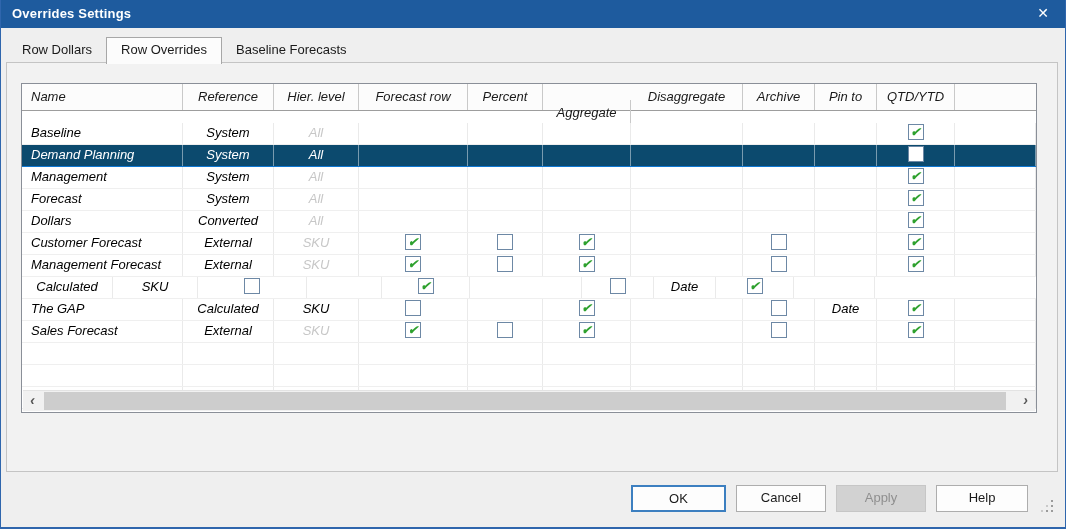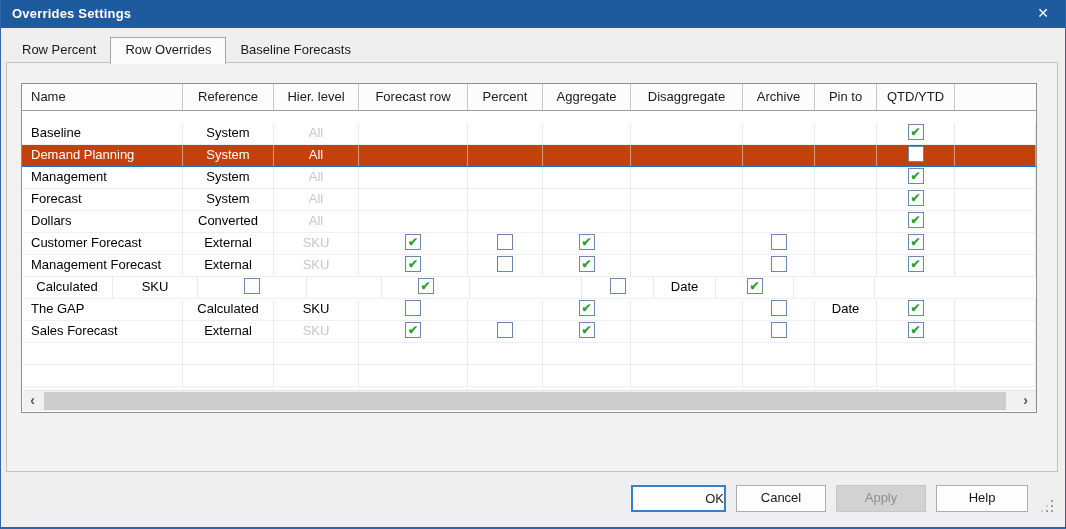--- a/index.html
+++ b/index.html
@@ -37,32 +37,32 @@
     height:26px;line-height:24px;margin-top:-1px;
   }
   
   .panel{
     position:absolute;left:5px;top:62px;width:1052px;height:410px;
     box-sizing:border-box;border:1px solid #c4c4c4;background:#f2f2f2;z-index:1;
   }
   
   .grid{
     position:absolute;left:14px;top:20px;width:1016px;height:330px;
-    box-sizing:border-box;border:1px solid #8a8f98;background:#fff;overflow:hidden;
+    box-sizing:border-box;border:1px solid #8a8f98;background:#fff;overflow:hidden;font-style:italic;
   }
   .ghead{display:flex;height:26px;background:#fcfcfc;border-bottom:1px solid #9d9d9d;}
   .hcell{
     box-sizing:border-box;height:26px;line-height:25px;font-size:13px;color:#1a1a1a;
     text-align:center;border-right:1px solid #c9c9c9;overflow:hidden;white-space:nowrap;
   }
   .hcell.left{text-align:left;padding-left:9px;}
   .hcell:last-child{border-right:none;}
   .gbody{position:relative;margin-top:12px;}
   .grow{display:flex;height:21px;border-bottom:1px solid #efefef;background:#fff;}
-  .grow.selected{background:#c2410c;border-bottom-color:#0e77d2;}
+  .grow.selected{background:#0c4a6e;border-bottom-color:#0e77d2;}
   .cell{
     box-sizing:border-box;height:21px;line-height:20px;font-size:13px;color:#000;
     text-align:center;border-right:1px solid #eaeaea;overflow:hidden;white-space:nowrap;
   }
   .cell.left{text-align:left;padding-left:9px;}
   .grow.selected .cell{color:#fff;border-right-color:rgba(255,255,255,.45);}
   .cell .dim{color:#c7c7c7;}
   .cb{
     display:inline-block;width:16px;height:16px;box-sizing:border-box;
     border:1px solid #6d88a5;background:#fff;vertical-align:middle;margin-top:-3px;
@@ -79,55 +79,55 @@
   }
   .sbtn.left{left:0;}
   .sbtn.right{right:0;}
   .sthumb{position:absolute;left:21px;top:1px;height:18px;width:962px;background:#cdcdcd;}
   
   .btn{
     position:absolute;top:485px;height:27px;box-sizing:border-box;
     font-size:13px;text-align:center;line-height:24px;
     background:#fdfdfd;border:1px solid #adadad;color:#1a1a1a;
   }
-  .btn.ok{left:630px;width:95px;border:2px solid #3c7fc0;line-height:23px;text-align:right;}
+  .btn.ok{left:630px;width:95px;border:2px solid #3c7fc0;line-height:23px;}
   .btn.cancel{left:735px;width:90px;}
   .btn.apply{left:835px;width:90px;background:#d2d2d2;border-color:#c6c6c6;color:#8f8f8f;}
   .btn.help{left:935px;width:92px;}
   
   .grip{
     position:absolute;right:12px;top:500px;width:2px;height:2px;background:#9b9b9b;
     box-shadow:0 5px 0 #9b9b9b,0 10px 0 #9b9b9b,-5px 10px 0 #9b9b9b,-5px 5px 0 #c9c9c9,-10px 10px 0 #c9c9c9;
   }
 </style>
 </head>
 <body>
 
 <div class="dialog">
 
   <div class="titlebar">
     <span class="title">Overrides Settings</span>
     <span class="close-btn">✕</span>
   </div>
 
   <div class="tabs">
-    <div class="tab">Row Percent</div>
+    <div class="tab">Row Dollars</div>
     <div class="tab active">Row Overrides</div>
     <div class="tab">Baseline Forecasts</div>
   </div>
 
   <div class="panel">
     <div class="grid">
       <div class="ghead">
           <div class="hcell left" style="width: 161px;">Name</div>
           <div class="hcell" style="width: 91px;">Reference</div>
           <div class="hcell" style="width: 85px;">Hier. level</div>
           <div class="hcell" style="width: 109px;">Forecast row</div>
           <div class="hcell" style="width: 75px;">Percent</div>
-          <div class="hcell" style="width: 88px;">Aggregate</div>
+          <div class="hcell" style="width: 88px; margin-top: 16px;">Aggregate</div>
           <div class="hcell" style="width: 112px;">Disaggregate</div>
           <div class="hcell" style="width: 72px;">Archive</div>
           <div class="hcell" style="width: 62px;">Pin to</div>
           <div class="hcell" style="width: 78px;">QTD/YTD</div>
           <div class="hcell" style="width: 81px;"></div>
         </div>
       <div class="gbody">
           <div class="grow">
             <div class="cell left" style="width: 161px;"><span>Baseline</span></div>
             <div class="cell" style="width: 91px;"><span>System</span></div>

